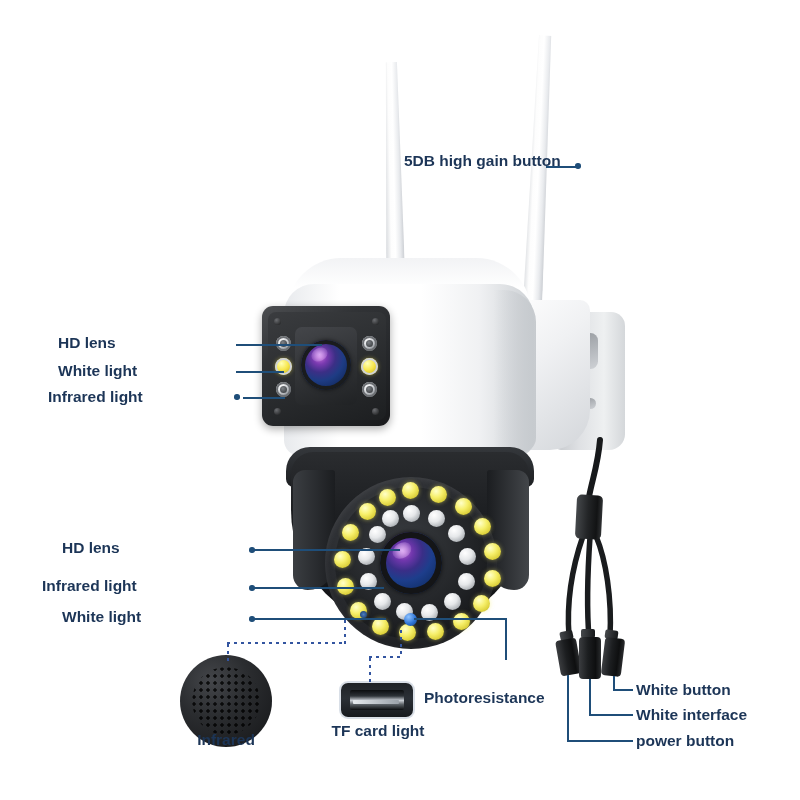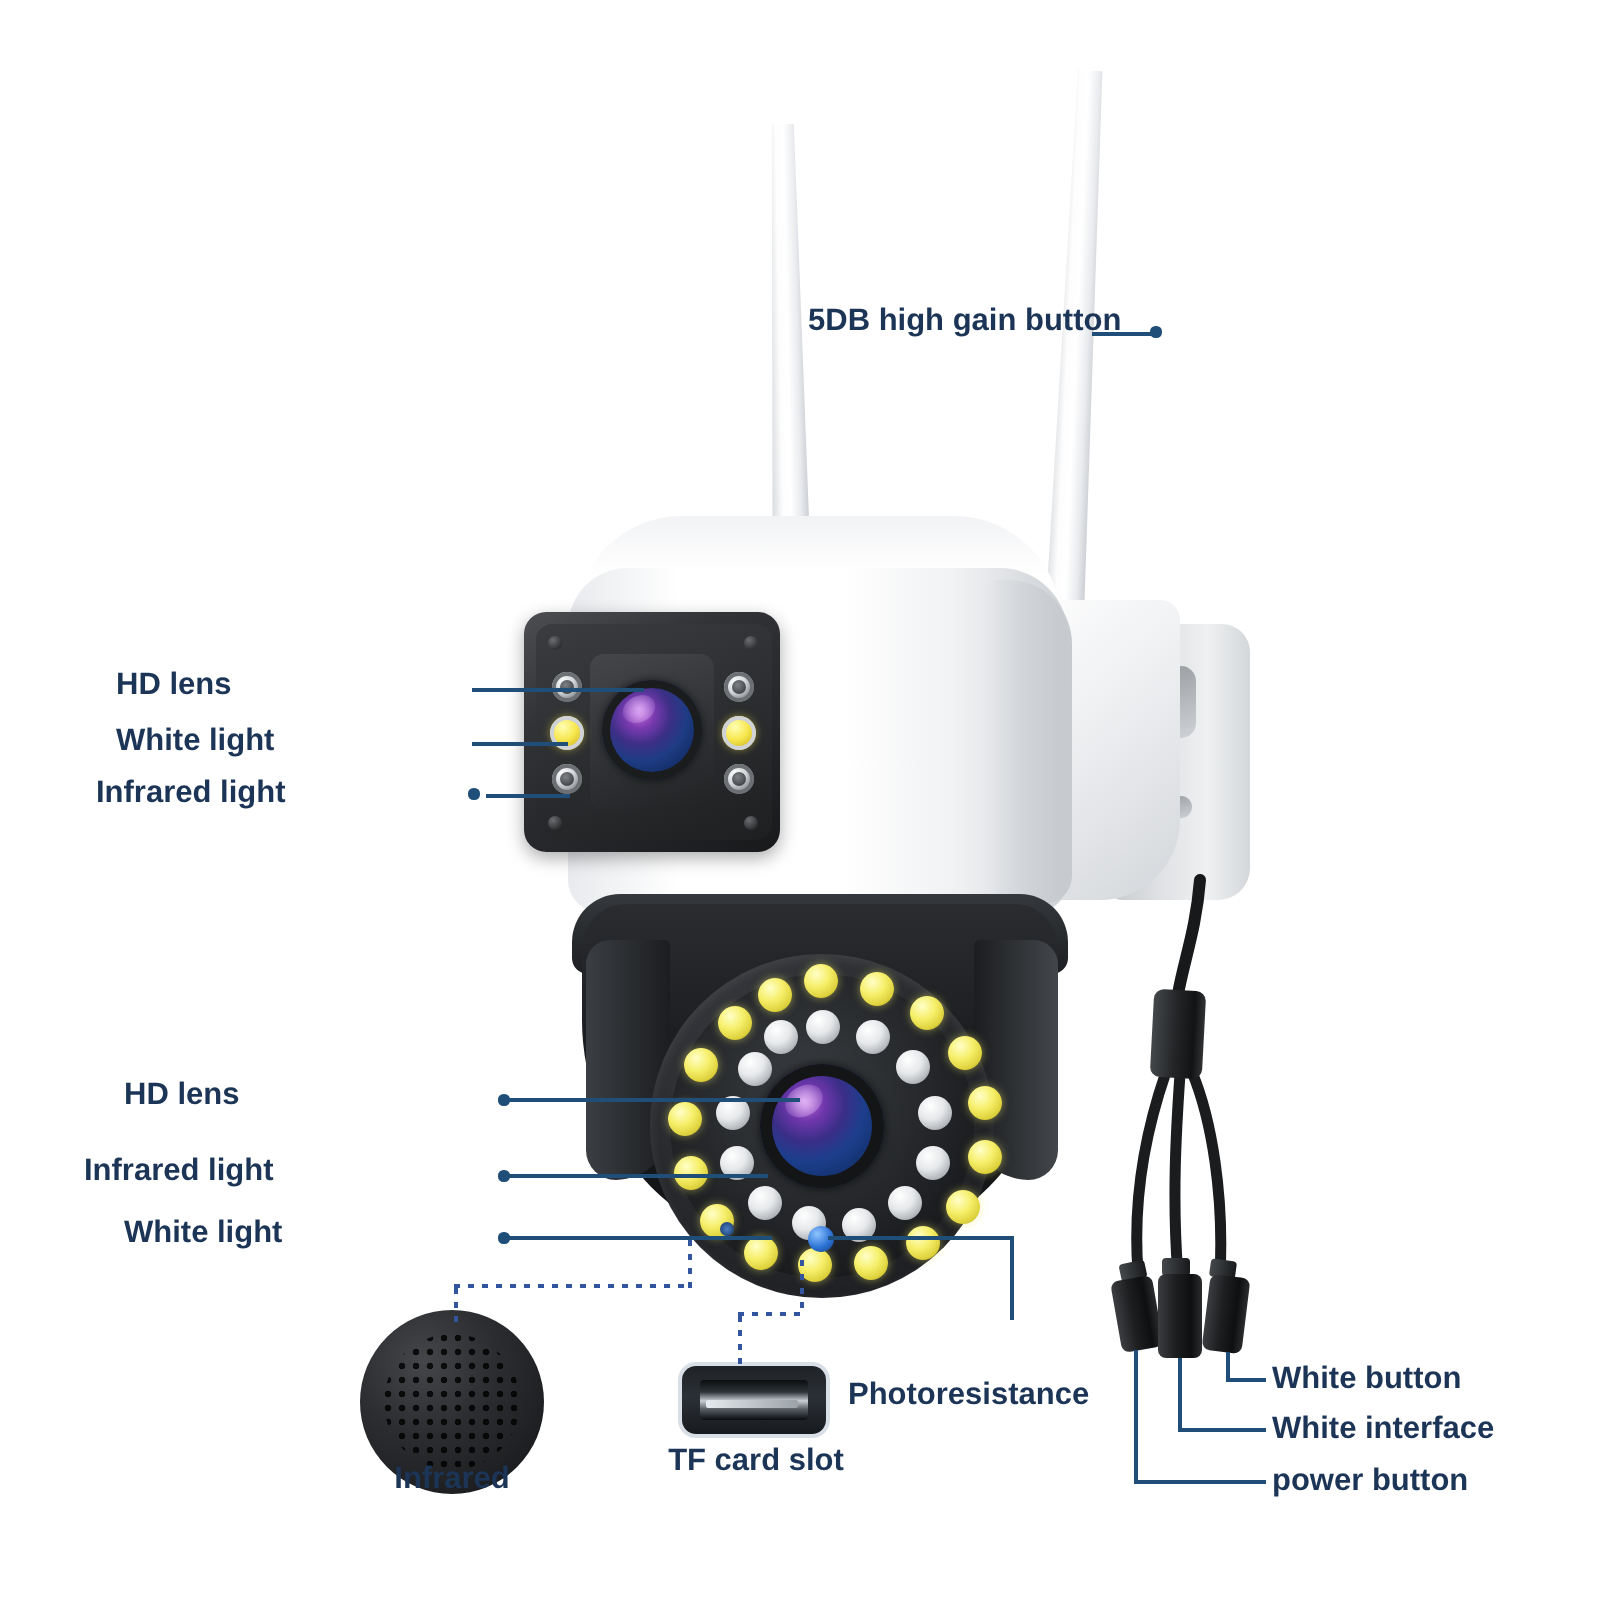--- a/index.html
+++ b/index.html
@@ -506,21 +506,21 @@
   <div class="dotln v" style="left:344px; top:620px; height:24px;"></div>
   <div class="dotln" style="left:227px; top:642px; width:119px;"></div>
   <div class="dotln v" style="left:227px; top:644px; height:20px;"></div>
 
   <div class="lbl center-al" style="left:178px; top:731px; width:96px;">Infrared</div>
 
   <div class="dotln v" style="left:400px; top:630px; height:28px;"></div>
   <div class="dotln" style="left:369px; top:656px; width:33px;"></div>
   <div class="dotln v" style="left:369px; top:658px; height:26px;"></div>
 
-  <div class="lbl center-al" style="left:330px; top:722px; width:96px;">TF card slot</div>
+  <div class="lbl center-al" style="left:330px; top:722px; width:96px;">TF card light</div>
 
   <div class="ln h" style="left:414px; top:618px; width:92px;"></div>
   <div class="ln v" style="left:505px; top:618px; height:42px;"></div>
   <div class="lbl" style="left:424px; top:661px;margin-top:28px;">Photoresistance</div>
 
   <div class="ln v" style="left:613px; top:676px; height:8px;"></div>
   <div class="ln v" style="left:613px; top:676px; height:14px;"></div>
   <div class="ln h" style="left:613px; top:689px; width:20px;"></div>
   <div class="lbl" style="left:636px; top:681px;">White button</div>
 

